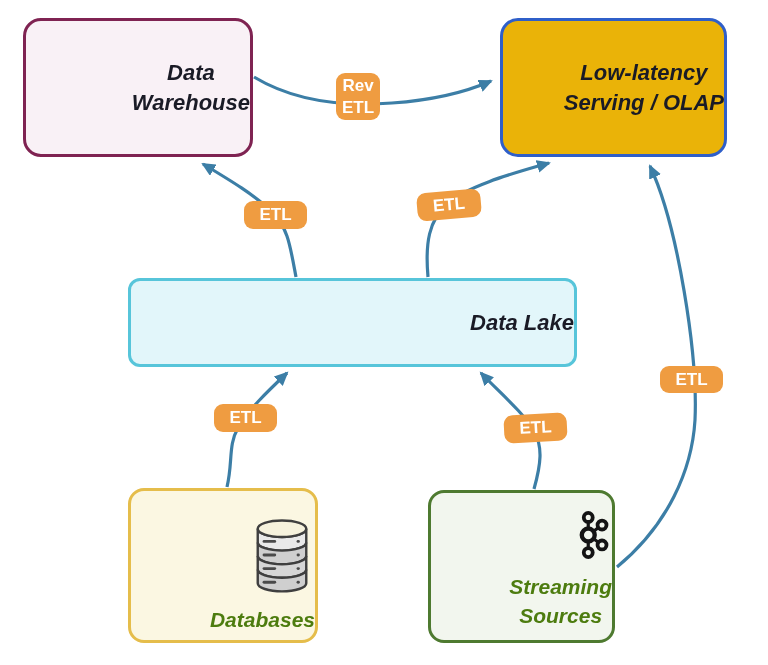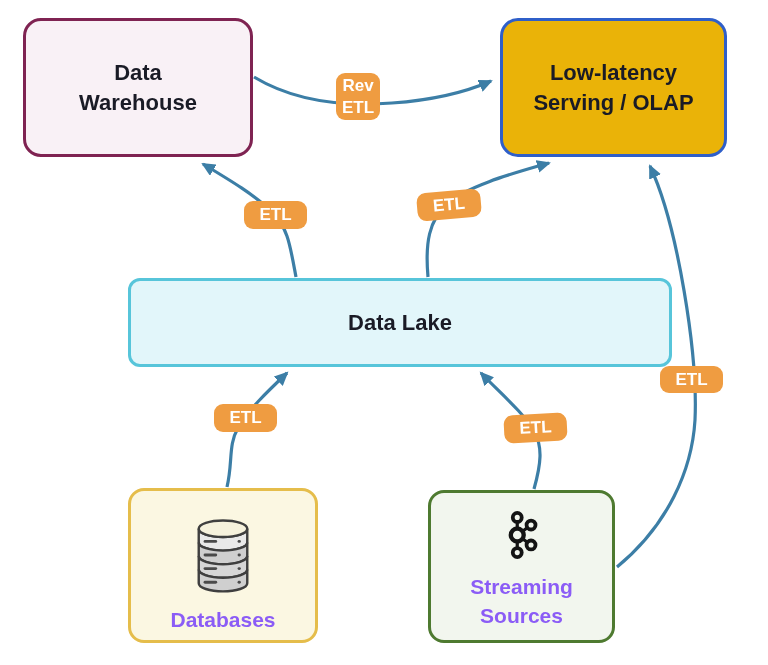--- a/index.html
+++ b/index.html
@@ -9,55 +9,56 @@
     width: 768px;
     height: 665px;
     background: #ffffff;
     font-family: "Liberation Sans", sans-serif;
     overflow: hidden;
   }
   .node {
     position: absolute;
     display: flex;
     flex-direction: column;
-    align-items: center;
+    align-items: flex-end;
     justify-content: center;
     z-index: 1;
+    font-style: italic;
   }
   .node .label {
     font-weight: bold;
     text-align: center;
     white-space: pre-line;
     color: #1a1b26;
     line-height: 1.35;
   }
   .node-dw {
     left: 23px; top: 18px; width: 230px; height: 139px;
     background: #f9f1f6; border: 3px solid #7f2352; border-radius: 18px;
   }
   .node-olap {
     left: 500px; top: 18px; width: 227px; height: 139px;
     background: #eab308; border: 3px solid #2f5fc9; border-radius: 18px;
   }
   .node-lake {
-    left: 128px; top: 278px; width: 544px; height: 89px;
+    left: 128px; top: 278px; width: 449px; height: 89px;
     background: #e2f6fa; border: 3px solid #57c5da; border-radius: 12px;
   }
   .node-dw .label, .node-olap .label, .node-lake .label { font-size: 22px; }
   .node-db {
     left: 128px; top: 488px; width: 190px; height: 155px;
     background: #fbf7e2; border: 3px solid #e5bd4b; border-radius: 16px;
     gap: 12px; padding-top: 19px;
   }
   .node-stream {
     left: 428px; top: 490px; width: 187px; height: 153px;
     background: #f2f6ee; border: 3px solid #4e7a30; border-radius: 16px;
     gap: 10px; padding-top: 4px;
   }
-  .node-db .label, .node-stream .label { font-size: 21px; color: #8b5cf6; }
+  .node-db .label, .node-stream .label { font-size: 21px; color: #4d7c0f; }
   .icon { display: block; }
   .arrows {
     position: absolute; left: 0; top: 0; width: 768px; height: 665px;
     z-index: 2; pointer-events: none;
   }
   .badge {
     position: absolute;
     background: #ef9c41;
     color: #ffffff;
     font-weight: bold;

